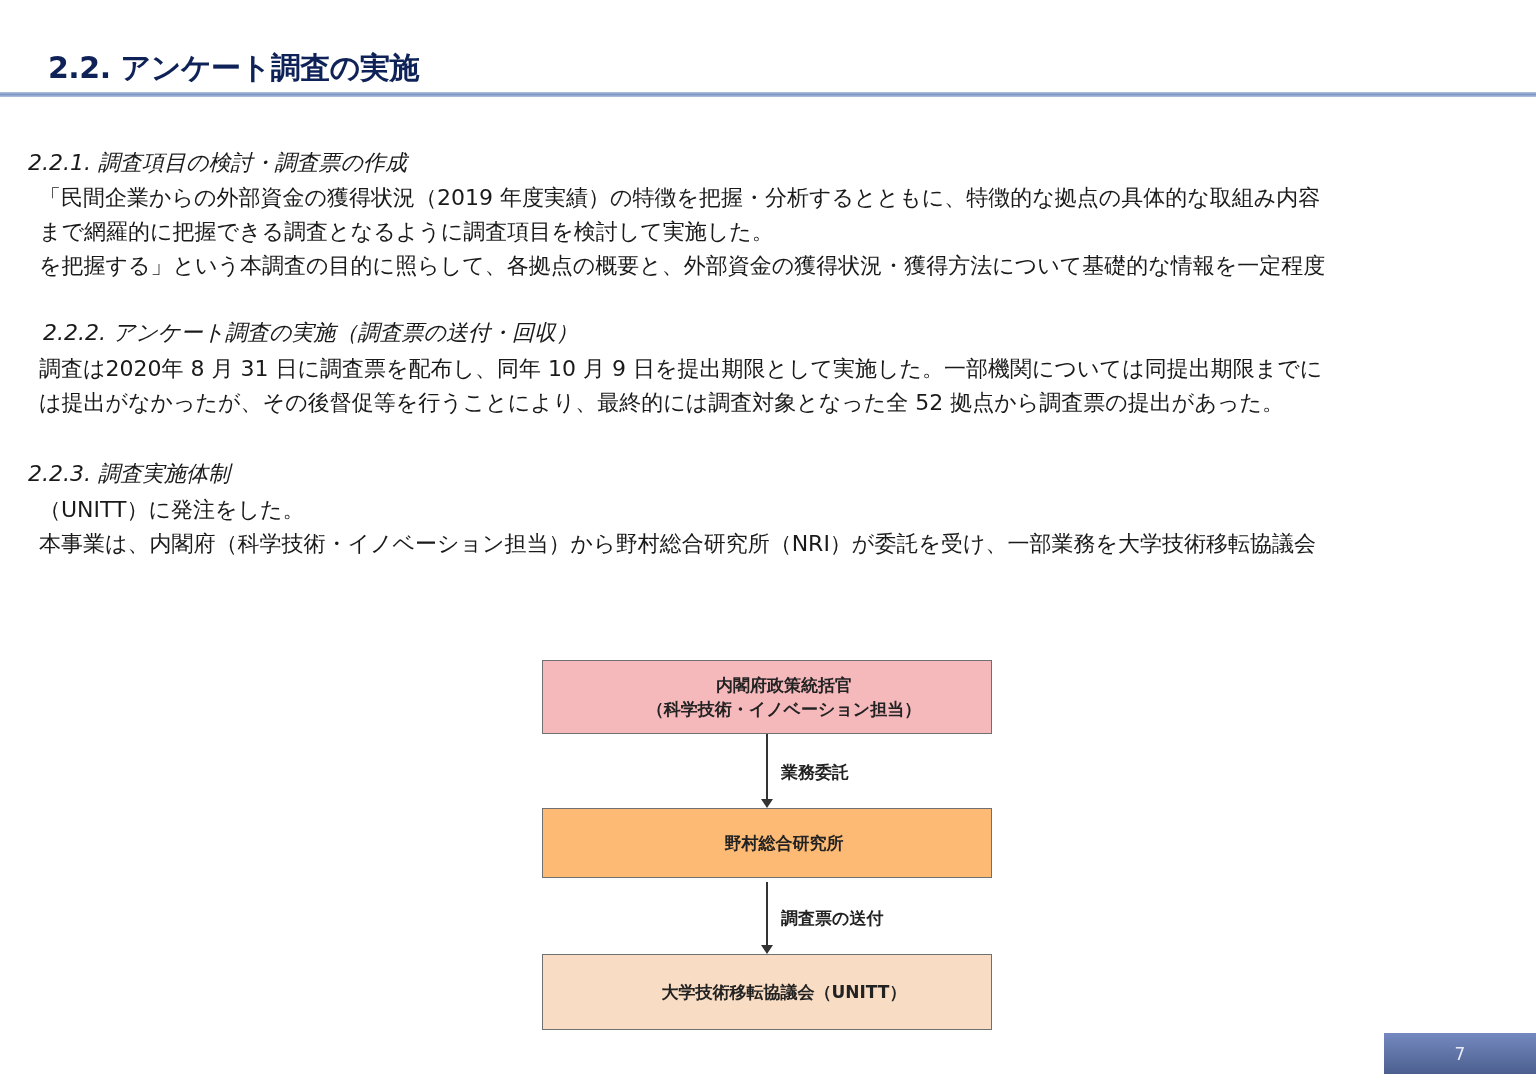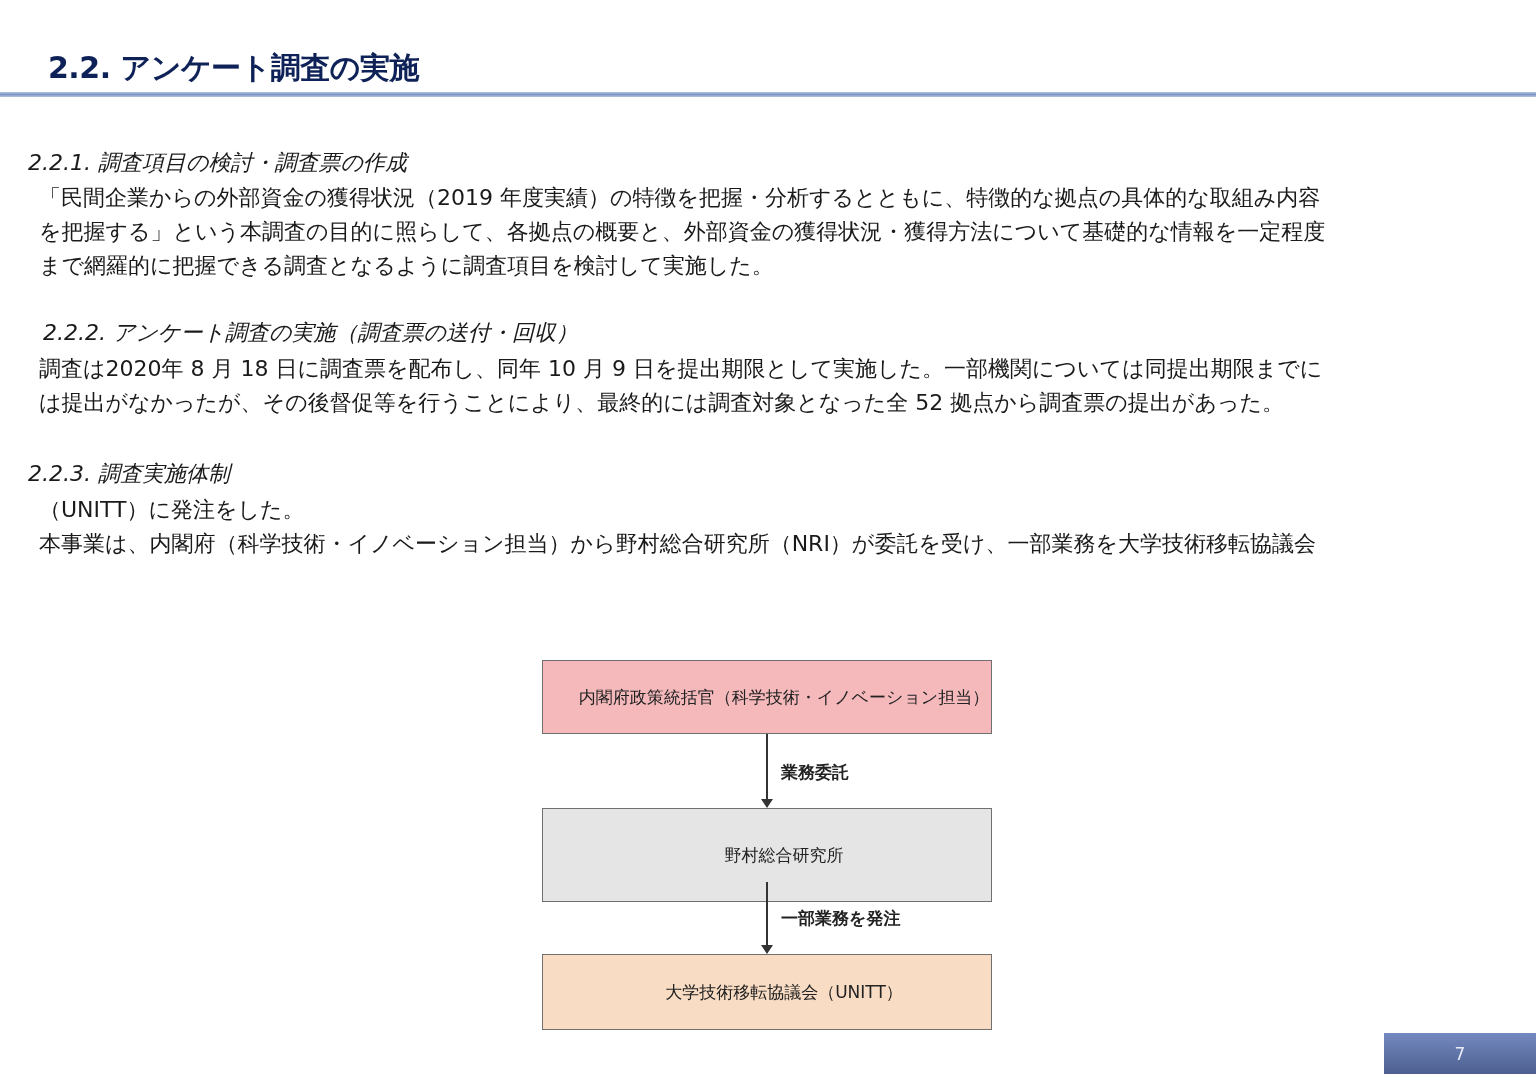--- a/index.html
+++ b/index.html
@@ -18,26 +18,26 @@
   .section-head {
     position:absolute; left:28px; font-size:22px; color:#1a1a1a; white-space:nowrap;font-style:italic;
   }
   .para {
     position:absolute; left:39px; width:1490px; font-size:22px; line-height:34px;
     color:#1a1a1a;
   }
   .para .line { display:block; white-space:nowrap; }
   .box {
     position:absolute; left:542px; width:450px; border:1.5px solid #707070;
-    box-sizing:border-box; display:flex; 
-    align-items:center; justify-content:center; font-weight:normal; font-size:17px;
+    box-sizing:border-box; display:flex; flex-direction:column;
+    align-items:center; justify-content:center; font-weight:bold; font-size:17px;
     color:#222; line-height:24px;padding-left:34px;
   }
   .box1 { top:660px; height:74px; background:#f5b9bc; }
-  .box2 { top:808px; height:94px; background:#e5e5e5; }
+  .box2 { top:808px; height:70px; background:#fdba74; }
   .box3 { top:954px; height:76px; background:#f8dcc3; }
   .arrow-line {
     position:absolute; left:766px; width:1.5px; background:#333;
   }
   .arrow-head {
     position:absolute; left:761px; width:0; height:0;
     border-left:6px solid transparent; border-right:6px solid transparent;
     border-top:9px solid #333;
   }
   .arrow-label {
@@ -52,27 +52,27 @@
 </style>
 </head>
 <body>
 
 <div class="title">2.2. アンケート調査の実施</div>
 <div class="title-rule"></div>
 
 <div class="section-head" style="top:148px;">2.2.1. 調査項目の検討・調査票の作成</div>
 <div class="para" style="top:181px;">
   <span class="line">「民間企業からの外部資金の獲得状況（2019 年度実績）の特徴を把握・分析するとともに、特徴的な拠点の具体的な取組み内容</span>
+  <span class="line">まで網羅的に把握できる調査となるように調査項目を検討して実施した。</span>
   <span class="line">を把握する」という本調査の目的に照らして、各拠点の概要と、外部資金の獲得状況・獲得方法について基礎的な情報を一定程度</span>
-  <span class="line">まで網羅的に把握できる調査となるように調査項目を検討して実施した。</span>
 </div>
 
 <div class="section-head" style="top:318px;margin-left:15px;">2.2.2. アンケート調査の実施（調査票の送付・回収）</div>
 <div class="para" style="top:352px;">
-  <span class="line"> 調査は2020年 8 月 18 日に調査票を配布し、同年 10 月 9 日を提出期限として実施した。一部機関については同提出期限までに</span>
+  <span class="line"> 調査は2020年 8 月 31 日に調査票を配布し、同年 10 月 9 日を提出期限として実施した。一部機関については同提出期限までに</span>
   <span class="line">は提出がなかったが、その後督促等を行うことにより、最終的には調査対象となった全 52 拠点から調査票の提出があった。</span>
 </div>
 
 <div class="section-head" style="top:459px;">2.2.3. 調査実施体制</div>
 <div class="para" style="top:493px;">
   <span class="line">（UNITT）に発注をした。</span>
   <span class="line"> 本事業は、内閣府（科学技術・イノベーション担当）から野村総合研究所（NRI）が委託を受け、一部業務を大学技術移転協議会</span>
 </div>
 
 <div class="box box1">
@@ -81,19 +81,19 @@
 </div>
 <div class="arrow-line" style="top:734px; height:66px;"></div>
 <div class="arrow-head" style="top:799px;"></div>
 <div class="arrow-label" style="top:761px;">業務委託</div>
 
 <div class="box box2">
   <span>野村総合研究所</span>
 </div>
 <div class="arrow-line" style="top:882px; height:64px;"></div>
 <div class="arrow-head" style="top:945px;"></div>
-<div class="arrow-label" style="top:907px;">一部業務を発注</div>
+<div class="arrow-label" style="top:907px;">調査票の送付</div>
 
 <div class="box box3">
   <span>大学技術移転協議会（UNITT）</span>
 </div>
 
 <div class="page-num">7</div>
 
 </body></html>

